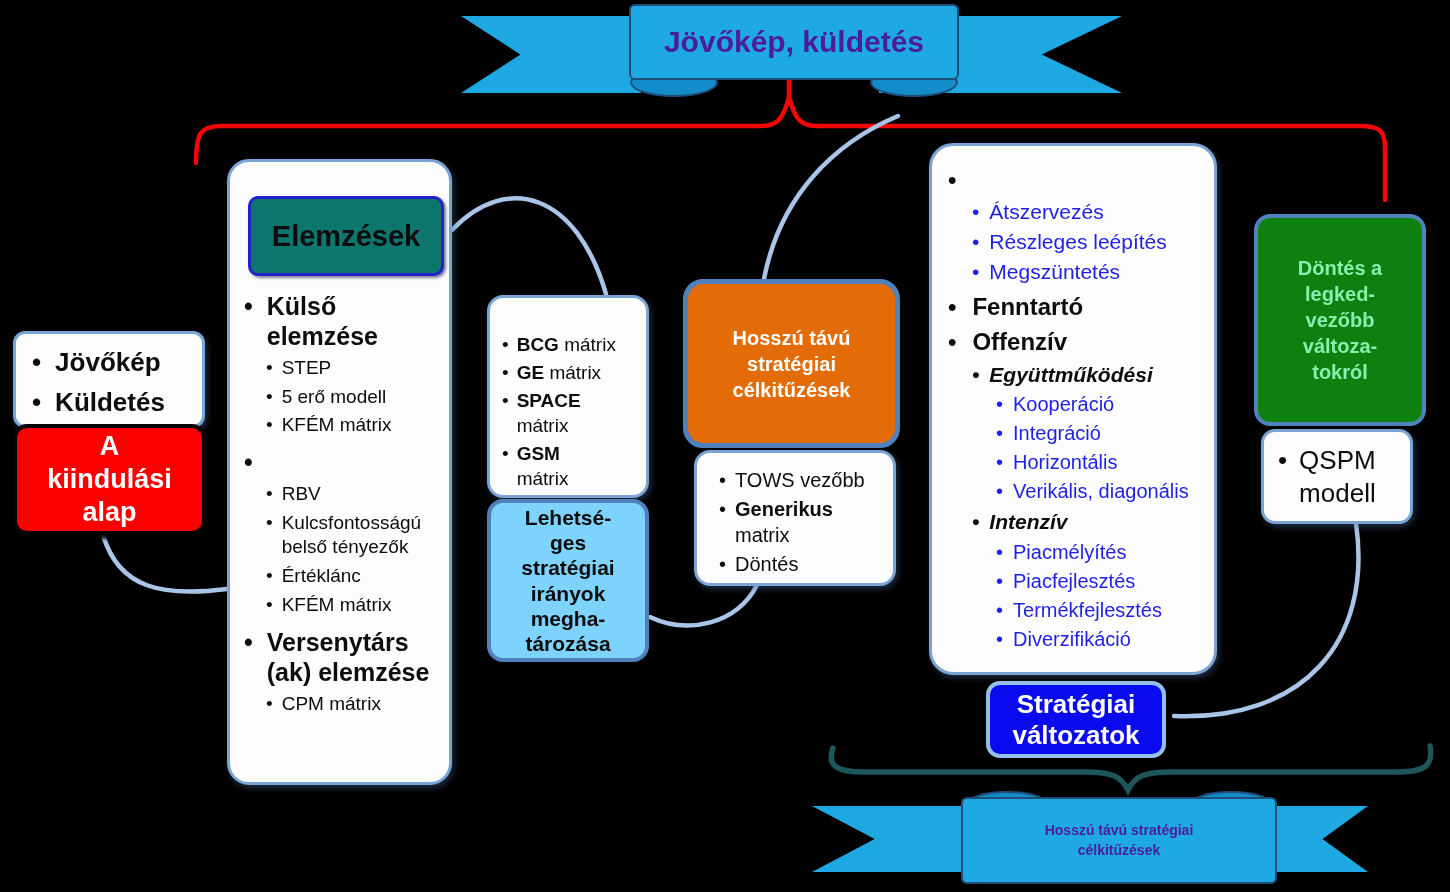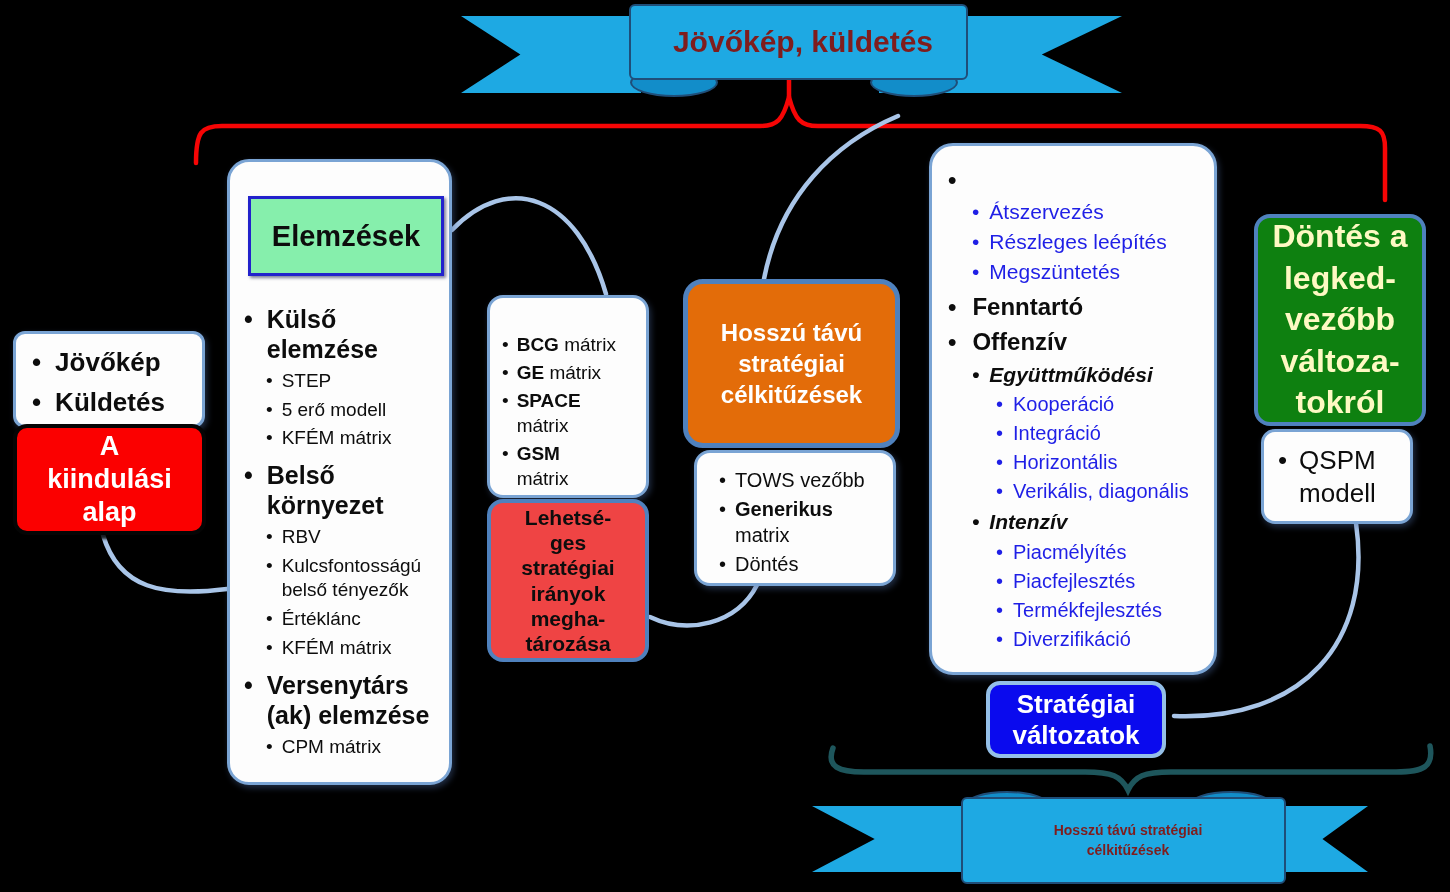--- a/index.html
+++ b/index.html
@@ -22,78 +22,78 @@
   #start-box .li{font-weight:bold;font-size:26px;line-height:1.55;}
   #start-box .dot{margin-right:14px;}
 
   
   #basis-box{left:13px;top:424px;width:193px;height:111px;background:#fb0000;border:4px solid #050505;
              border-radius:14px;box-shadow:3px 4px 3px rgba(0,0,0,.85);color:#fff;font-weight:bold;
              font-size:27px;line-height:1.23;}
 
   
   #analysis-box{left:227px;top:159px;width:225px;height:626px;border-radius:22px;padding:34px 8px 8px 14px;}
-  #analysis-title{width:190px;height:74px;margin:0 0 28px 4px;background:#86efac;border:3px solid #2222cc;
-                  border-radius:0;display:flex;align-items:center;justify-content:center;
+  #analysis-title{width:190px;height:74px;margin:0 0 15px 4px;background:#0f766e;border:3px solid #2222cc;
+                  border-radius:10px;display:flex;align-items:center;justify-content:center;
                   font-size:29px;font-weight:bold;color:#0d0d0d;box-shadow:2px 2px 3px rgba(0,0,60,.5);}
   .l1{font-weight:bold;font-size:25px;line-height:1.2;margin:9px 0 5px;}
   .l1 .dot{margin-right:14px;}
   .l2{font-size:19px;line-height:1.3;margin:4px 0 4px 22px;}
   .l2 .dot{margin-right:9px;}
 
   
   #portfolio-box{left:487px;top:295px;width:162px;height:203px;border-radius:16px;padding:34px 6px 6px 12px;}
   #portfolio-box .li{font-size:19px;line-height:1.32;margin-bottom:3px;}
   #portfolio-box .dot{margin-right:8px;}
   #portfolio-box b{font-weight:bold;}
   .stack .rest{display:block;}
 
   
-  #directions-box{left:487px;top:499px;width:162px;height:163px;background:#ef4444;border:4px solid #4f81bd;
+  #directions-box{left:487px;top:499px;width:162px;height:163px;background:#7dd3fc;border:4px solid #4f81bd;
                   border-radius:16px;color:#0d0d0d;font-weight:bold;font-size:21px;line-height:1.2;}
 
   
   #objectives-box{left:683px;top:279px;width:217px;height:169px;background:#e36c09;border:5px solid #4f81bd;
-                  border-radius:20px;color:#fff;font-weight:bold;font-size:24px;line-height:1.3;}
+                  border-radius:20px;color:#fff;font-weight:bold;font-size:20px;line-height:1.3;}
 
   
   #tools-box{left:694px;top:450px;width:202px;height:136px;border-radius:16px;padding:14px 6px 6px 22px;}
   #tools-box .li{font-size:20px;line-height:1.3;margin-bottom:3px;}
   #tools-box .dot{margin-right:9px;}
 
   
   #strategy-box{left:929px;top:143px;width:288px;height:532px;border-radius:24px;padding:13px 4px 4px 16px;}
   .sl1{font-weight:bold;font-size:24px;line-height:1.2;margin:7px 0 3px;}
   .sl1 .dot{margin-right:16px;}
   .sl2{color:#1f1fe6;font-size:21px;line-height:1.25;margin:4px 0 4px 24px;}
   .sl2 .dot{margin-right:10px;}
   .sl2i{font-weight:bold;font-style:italic;font-size:21px;line-height:1.25;margin:5px 0 4px 24px;color:#0d0d0d;}
   .sl2i .dot{margin-right:10px;}
   .sl3{color:#1f1fe6;font-size:20px;line-height:1.25;margin:4px 0 4px 48px;}
   .sl3 .dot{margin-right:10px;}
 
   
   #decision-box{left:1254px;top:214px;width:172px;height:212px;background:#0e8010;border:4px solid #4f81bd;
-                border-radius:16px;color:#fef9c3;font-weight:bold;font-size:32px;line-height:1.3;}
+                border-radius:16px;color:#86efac;font-weight:bold;font-size:20px;line-height:1.3;}
 
   
   #qspm-box{left:1261px;top:429px;width:152px;height:95px;border-radius:14px;padding:12px 4px 4px 14px;}
   #qspm-box .li{font-size:26px;line-height:1.25;}
   #qspm-box .dot{margin-right:12px;}
 
   
   #variants-box{left:986px;top:681px;width:180px;height:77px;background:#0a0aee;border:4px solid #94bfe8;
                 border-radius:14px;color:#fff;font-weight:bold;font-size:26px;line-height:1.18;}
 
   
   .tail{position:absolute;background:#1ea9e3;z-index:3;filter:drop-shadow(0 0 1.5px #16365c);}
   .curl{position:absolute;background:#128dc9;border:2px solid #1f4e79;border-radius:50%;z-index:3;}
   .ribbon-center{position:absolute;background:#1ea9e3;border:2px solid #1f4e79;border-radius:6px;z-index:4;
-                 display:flex;align-items:center;justify-content:center;color:#7f1d1d;font-weight:bold;
-                 text-align:center;white-space:pre-line;padding-left:9px;}
+                 display:flex;align-items:center;justify-content:center;color:#4c1d95;font-weight:bold;
+                 text-align:center;white-space:pre-line;}
   #tb-tail-l{left:461px;top:16px;width:180px;height:77px;
              clip-path:polygon(0 0,100% 0,100% 100%,0 100%,33% 50%);}
   #tb-tail-r{left:879px;top:16px;width:243px;height:77px;
              clip-path:polygon(0 0,100% 0,67% 50%,100% 100%,0 100%);}
   #tb-curl-l{left:630px;top:68px;width:84px;height:25px;}
   #tb-curl-r{left:870px;top:68px;width:84px;height:25px;}
   #tb-center{left:629px;top:4px;width:326px;height:72px;font-size:30px;}
   #bb-tail-l{left:812px;top:806px;width:190px;height:66px;
              clip-path:polygon(0 0,100% 0,100% 100%,0 100%,33% 50%);}
   #bb-tail-r{left:1230px;top:806px;width:138px;height:66px;
@@ -154,21 +154,20 @@
     <span class="dot">•</span>
     <span class="t">5 erő modell</span>
   </div>
   <div class="li l2">
     <span class="dot">•</span>
     <span class="t">KFÉM mátrix</span>
   </div>
 
   <div class="li l1">
     <span class="dot">•</span>
-    <span class="t">Belső környezet</span>
   </div>
   <div class="li l2">
     <span class="dot">•</span>
     <span class="t">RBV</span>
   </div>
   <div class="li l2">
     <span class="dot">•</span>
     <span class="t">Kulcsfontosságú belső tényezők</span>
   </div>
   <div class="li l2">

